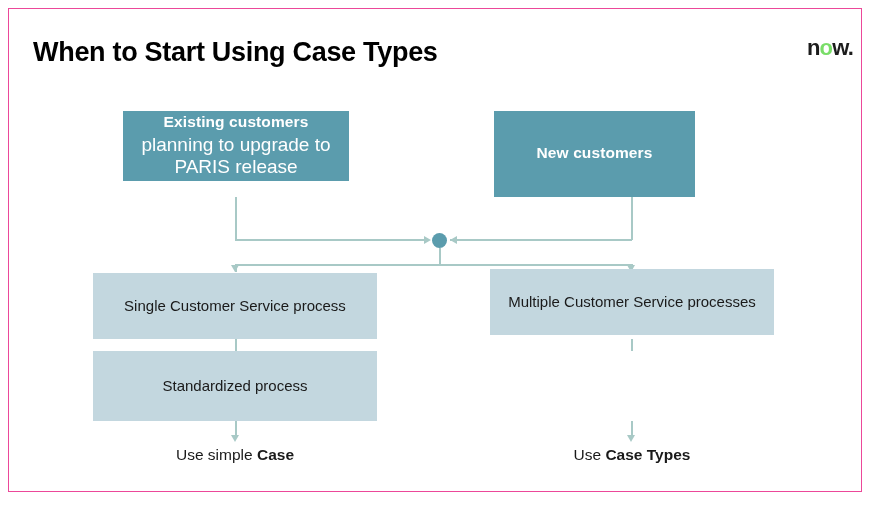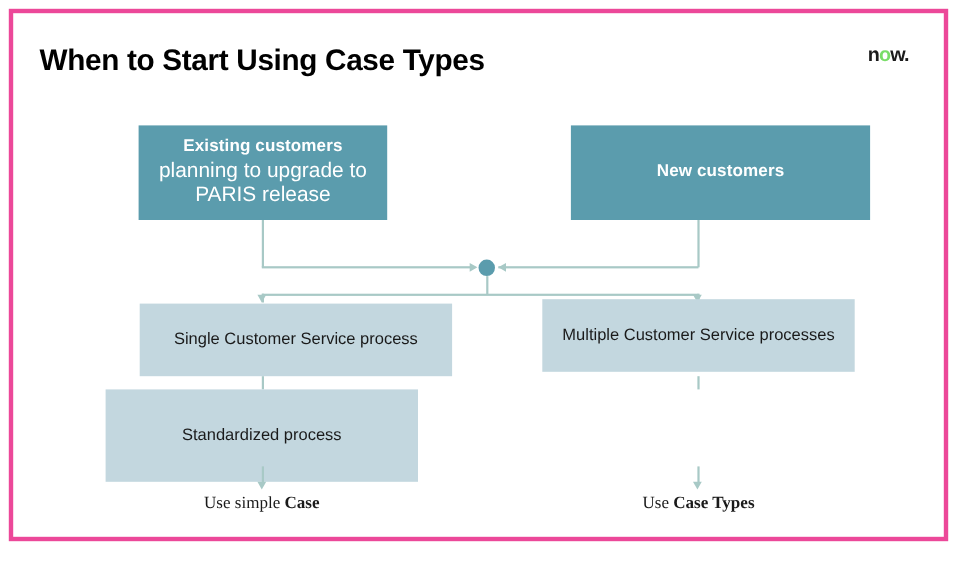--- a/index.html
+++ b/index.html
@@ -14,42 +14,42 @@
     -webkit-font-smoothing: antialiased;
   }
 
   #slide {
     position: absolute;
     left: 8px;
     top: 8px;
     width: 854px;
     height: 484px;
     background: #ffffff;
-    border: 4px solid #ec4899;
+    border: 1px solid #ec4899;
     box-sizing: border-box;
     overflow: hidden;
   }
 
   
   #slide-title {
     position: absolute;
     left: 24px;
     top: 28px;
     font-size: 27px;
     font-weight: bold;
     color: #000000;
     letter-spacing: -0.3px;
     white-space: nowrap;
   }
 
   #brand-logo {
     position: absolute;
-    right: 32px;
+    right: 8px;
     top: 28px;
-    font-size: 18px;
+    font-size: 22px;
     font-weight: bold;
     color: #1c1c1c;
     letter-spacing: -0.8px;
     line-height: 1;
     white-space: nowrap;
   }
   #brand-logo .o-glyph {
     color: #62d84e;
     opacity: .85;
   }
@@ -81,37 +81,36 @@
     font-weight: normal;
   }
 
   .node.lower {
     background: #c3d7df;
     color: #1a1a1a;
     font-size: 15px;
   }
 
   
-  #node-existing   { left: 114px; top: 102px; width: 226px; height: 86px; }
-  #node-new        { left: 507px; top: 102px; width: 272px; height: 86px; justify-content: center; }
-
-  #node-single     { left: 84px;  top: 264px; width: 284px; height: 66px; margin-left: 31px; }
-  #node-standard   { left: 84px;  top: 342px; width: 284px; height: 84px; }
+  #node-existing   { left: 114px; top: 102px; width: 226px; height: 70px; }
+  #node-new        { left: 485px; top: 102px; width: 201px; height: 86px; justify-content: center; }
+
+  #node-single     { left: 84px;  top: 264px; width: 284px; height: 66px; }
+  #node-standard   { left: 84px;  top: 342px; width: 284px; height: 70px; }
 
   #node-multiple   { left: 481px; top: 260px; width: 284px; height: 66px; }
   #node-each       { left: 481px; top: 342px; width: 284px; height: 70px; }
 
   
   .outcome {
     position: absolute;
     text-align: center;
     font-size: 15.5px;
     color: #1a1a1a;
     width: 284px;
-    font-family: Liberation Serif, serif;
   }
   .outcome b { font-weight: bold; }
   #outcome-left  { left: 84px;  top: 437px; }
   #outcome-right { left: 481px; top: 437px; text-align: center; }
 
   
   .conn {
     position: absolute;
     background: #a8c9c6;
   }

